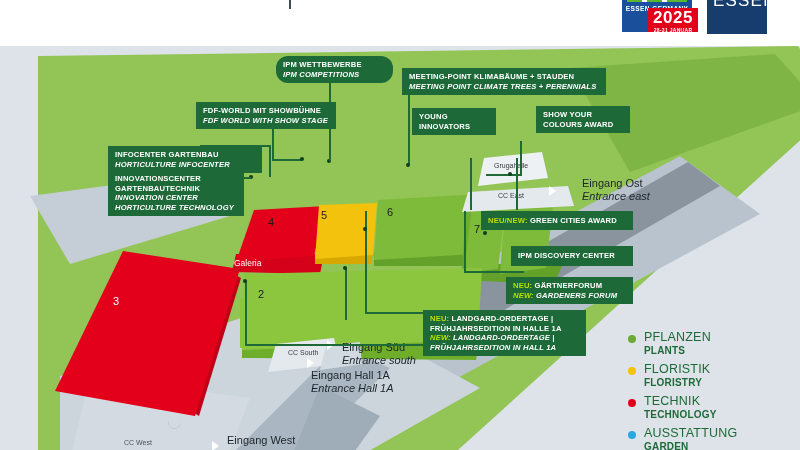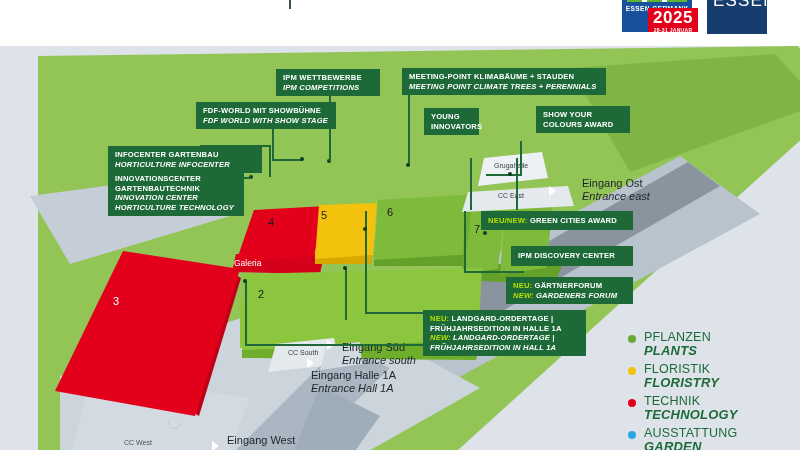--- a/index.html
+++ b/index.html
@@ -280,21 +280,21 @@
   }
   .legend-row { position: relative; margin-bottom: 5px; padding-left: 16px; }
   .legend-dot {
     position: absolute; left: 0; top: 5px; width: 8px; height: 8px; border-radius: 50%;
   }
   .legend .de {
     font-size: 12.5px; font-weight: normal; color: #1d6a38; letter-spacing: .2px;
     line-height: 14px; display: block;
   }
   .legend .en {
-    font-size: 13px; font-weight: bold; font-style: italic; color: #1d6a38;
+    font-size: 10px; font-weight: bold; color: #1d6a38;
     letter-spacing: .2px; line-height: 13px; display: block;
   }
 </style>
 </head>
 <body>
 
 <div id="stage">
 
   <div class="header-band">
     <div class="tick-mark"></div>
@@ -388,21 +388,21 @@
 
     <div class="maptext" style="left:582px; top:131px;">
       <span>Eingang Ost</span><br>
       <span class="en">Entrance east</span>
     </div>
     <div class="maptext" style="left:342px; top:295px;">
       <span>Eingang Süd</span><br>
       <span class="en">Entrance south</span>
     </div>
     <div class="maptext" style="left:311px; top:323px;">
-      <span>Eingang Halle 1A</span><br>
+      <span>Eingang Hall 1A</span><br>
       <span class="en">Entrance Hall 1A</span>
     </div>
     <div class="maptext" style="left:227px; top:388px;">
       <span>Eingang West</span>
     </div>
 
     <div class="leader" style="left:329px; top:25px; width:1.5px; height:53px;"></div>
     <div class="leader-dot" style="left:327px; top:113px;"></div>
     <div class="leader" style="left:329px; top:78px; width:1.5px; height:37px;"></div>
 
@@ -433,21 +433,21 @@
     <div class="leader" style="left:365px; top:266px; width:150px; height:1.5px;"></div>
     <div class="leader-dot" style="left:363px; top:181px;"></div>
 
     <div class="leader" style="left:245px; top:235px; width:1.5px; height:65px;"></div>
     <div class="leader" style="left:245px; top:298px; width:250px; height:1.5px;"></div>
     <div class="leader-dot" style="left:243px; top:233px;"></div>
 
     <div class="leader" style="left:345px; top:222px; width:1.5px; height:52px;"></div>
     <div class="leader-dot" style="left:343px; top:220px;"></div>
 
-    <div class="callout" style="left:276px; top:23px; width:104px;">
+    <div class="callout" style="left:276px; top:10px; width:117px;border-radius:12px;">
       <span class="de">IPM WETTBEWERBE</span>
       <span class="en">IPM COMPETITIONS</span>
     </div>
 
     <div class="callout" style="left:196px; top:56px; width:140px;">
       <span class="de">FDF-WORLD MIT SHOWBÜHNE</span>
       <span class="en">FDF WORLD WITH SHOW STAGE</span>
     </div>
 
     <div class="callout" style="left:402px; top:22px; width:204px;">
@@ -460,21 +460,21 @@
       <span class="en">HORTICULTURE INFOCENTER</span>
     </div>
 
     <div class="callout" style="left:108px; top:124px; width:136px;">
       <span class="de">INNOVATIONSCENTER</span>
       <span class="de">GARTENBAUTECHNIK</span>
       <span class="en">INNOVATION CENTER</span>
       <span class="en">HORTICULTURE TECHNOLOGY</span>
     </div>
 
-    <div class="callout" style="left:412px; top:62px; width:55px;margin-left:12px;">
+    <div class="callout" style="left:412px; top:62px; width:84px;">
       <span class="de">YOUNG</span>
       <span class="de">INNOVATORS</span>
     </div>
 
     <div class="callout" style="left:536px; top:60px; width:94px;">
       <span class="de">SHOW YOUR</span>
       <span class="de">COLOURS AWARD</span>
     </div>
 
     <div class="callout" style="left:481px; top:165px; width:152px; padding-top:5px; ">

